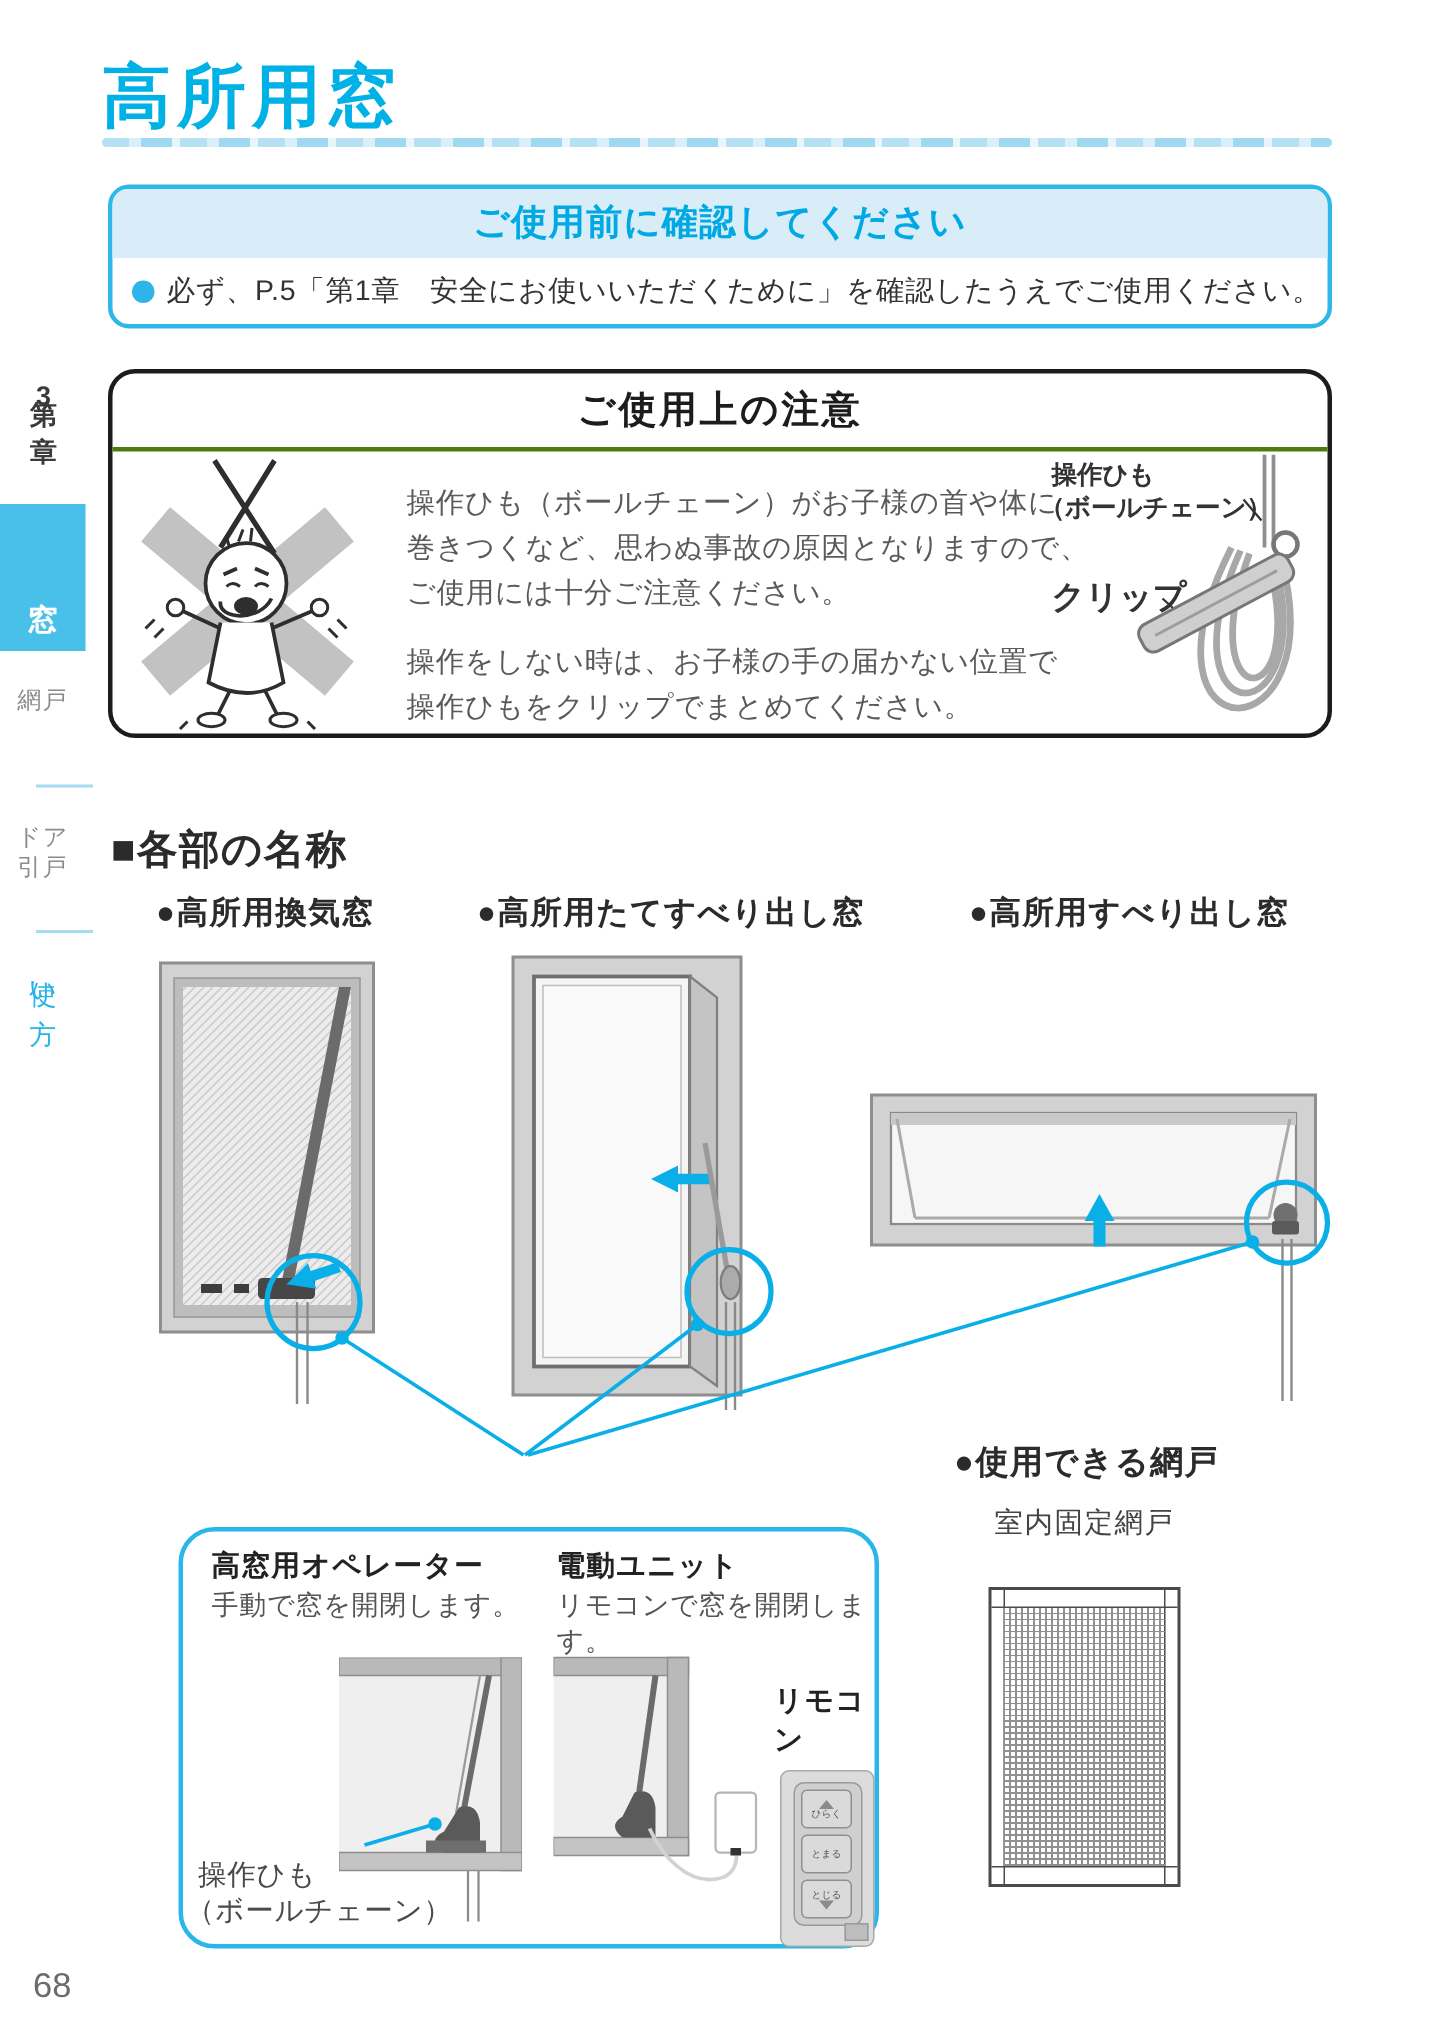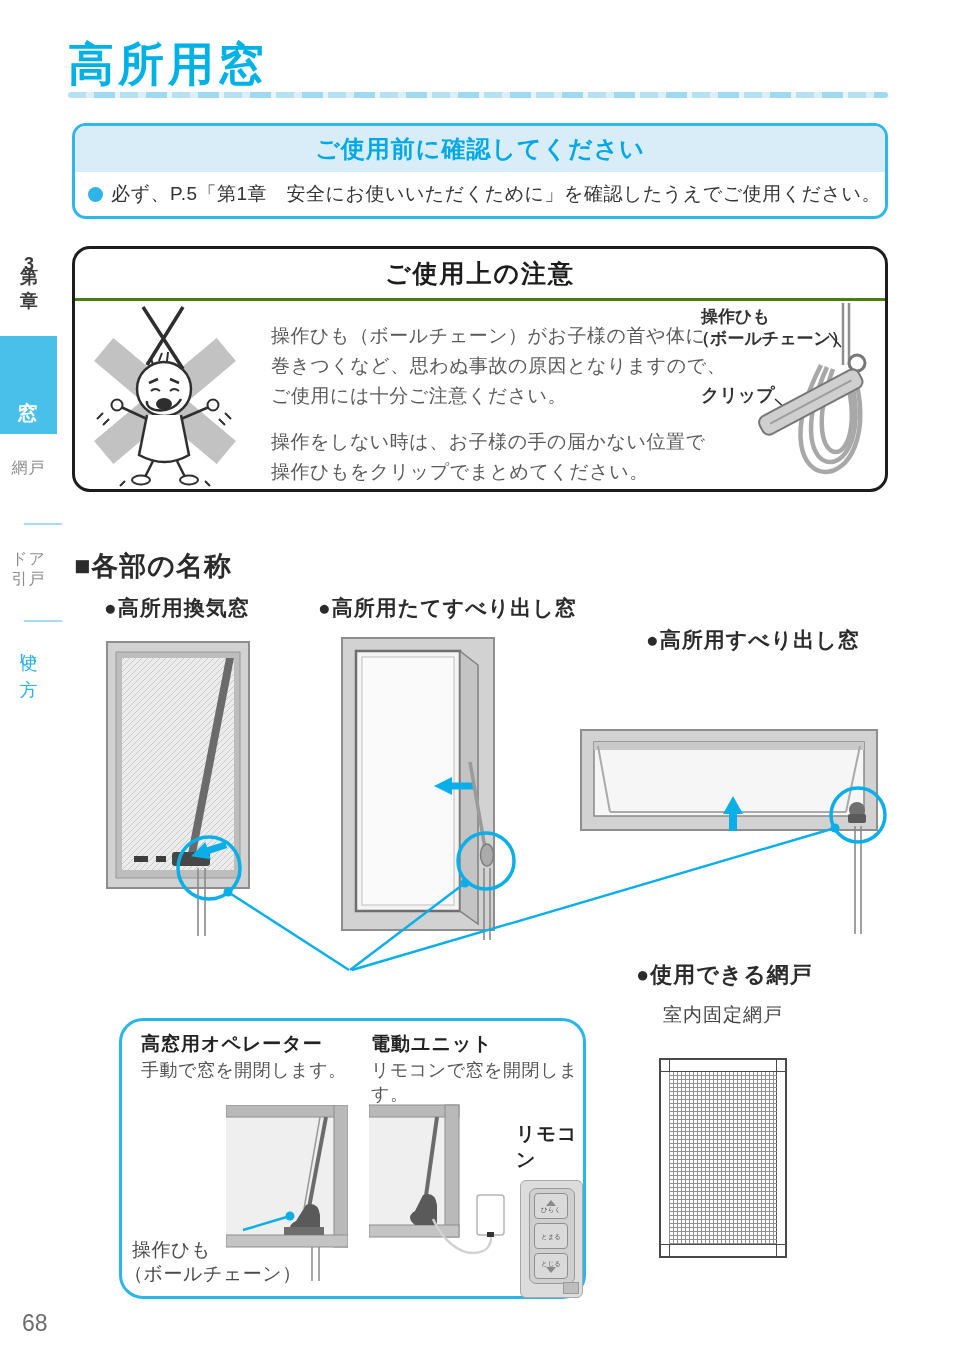--- a/index.html
+++ b/index.html
@@ -131,40 +131,40 @@
       <div class="cpara">ご使用には十分ご注意ください。</div>
     </div>
     <div class="abs" style="left:196px;top:178px;">
       <div class="cpara">操作をしない時は、お子様の手の届かない位置で</div>
       <div class="cpara">操作ひもをクリップでまとめてください。</div>
     </div>
 
     <div class="abs" style="left:616px;top:54px;width:200px;height:190px;">
       <div class="abs" style="left:10px;top:2px;font-size:17px;font-weight:700;color:#333;">操作ひも</div>
       <div class="abs" style="left:2px;top:24px;font-size:17px;font-weight:700;color:#333;">（ボールチェーン）</div>
-      <div class="abs" style="left:10px;top:80px;font-size:18px;font-weight:700;color:#333;">クリップ</div>
+      <div class="abs" style="left:10px;top:80px;font-size:22px;font-weight:700;color:#333;">クリップ</div>
       <svg class="abs" style="left:0;top:0;" width="200" height="190" viewBox="0 0 200 190">
         <path d="M138 30 L150 44 M84 96 L106 116" stroke="#333" stroke-width="1.5" fill="none"></path>
         <path d="M152 0 L152 62 M158 0 L158 62" stroke="#8f8f8f" stroke-width="2.5" fill="none"></path>
         <circle cx="166" cy="60" r="8" fill="none" stroke="#777" stroke-width="3"></circle>
         <path d="M130 62 C 58 204, 202 204, 162 66" stroke="#a8a8a8" stroke-width="4.5" fill="none"></path>
         <path d="M136 64 C 80 190, 192 190, 158 68" stroke="#a8a8a8" stroke-width="4.5" fill="none"></path>
         <path d="M142 66 C 102 176, 184 176, 154 70" stroke="#a8a8a8" stroke-width="4.5" fill="none"></path>
         <g transform="translate(118,100) rotate(-28)">
           <rect x="-54" y="-10" width="112" height="20" rx="7" fill="#cfcfcf" stroke="#777" stroke-width="2"></rect>
           <line x1="-44" y1="0" x2="48" y2="0" stroke="#9d9d9d" stroke-width="2"></line>
         </g>
       </svg>
     </div>
   </div>
 
   <div class="abs sec-heading" style="left:74px;top:548px;">■各部の名称</div>
   <div class="abs win-label" style="left:104px;top:594px;">●高所用換気窓</div>
   <div class="abs win-label" style="left:318px;top:594px;">●高所用たてすべり出し窓</div>
-  <div class="abs win-label" style="left:646px;top:626px;">●高所用すべり出し窓</div>
+  <div class="abs win-label" style="left:646px;top:594px;">●高所用すべり出し窓</div>
 
   <svg class="abs" style="left:106px;top:640px;" width="150" height="300" viewBox="0 0 150 300">
     <defs>
       <pattern id="hatch" width="6" height="6" patternUnits="userSpaceOnUse">
         <path d="M0 6 L6 0 M-1 1 L1 -1 M5 7 L7 5" stroke="#c9c9c9" stroke-width="1"></path>
       </pattern>
     </defs>
     <rect x="1" y="2" width="142" height="246" fill="#d2d2d2" stroke="#8e8e8e" stroke-width="2"></rect>
     <rect x="10" y="12" width="124" height="226" fill="#bdbdbd" stroke="#979797" stroke-width="1"></rect>
     <rect x="16" y="18" width="112" height="212" fill="#ececec"></rect>

